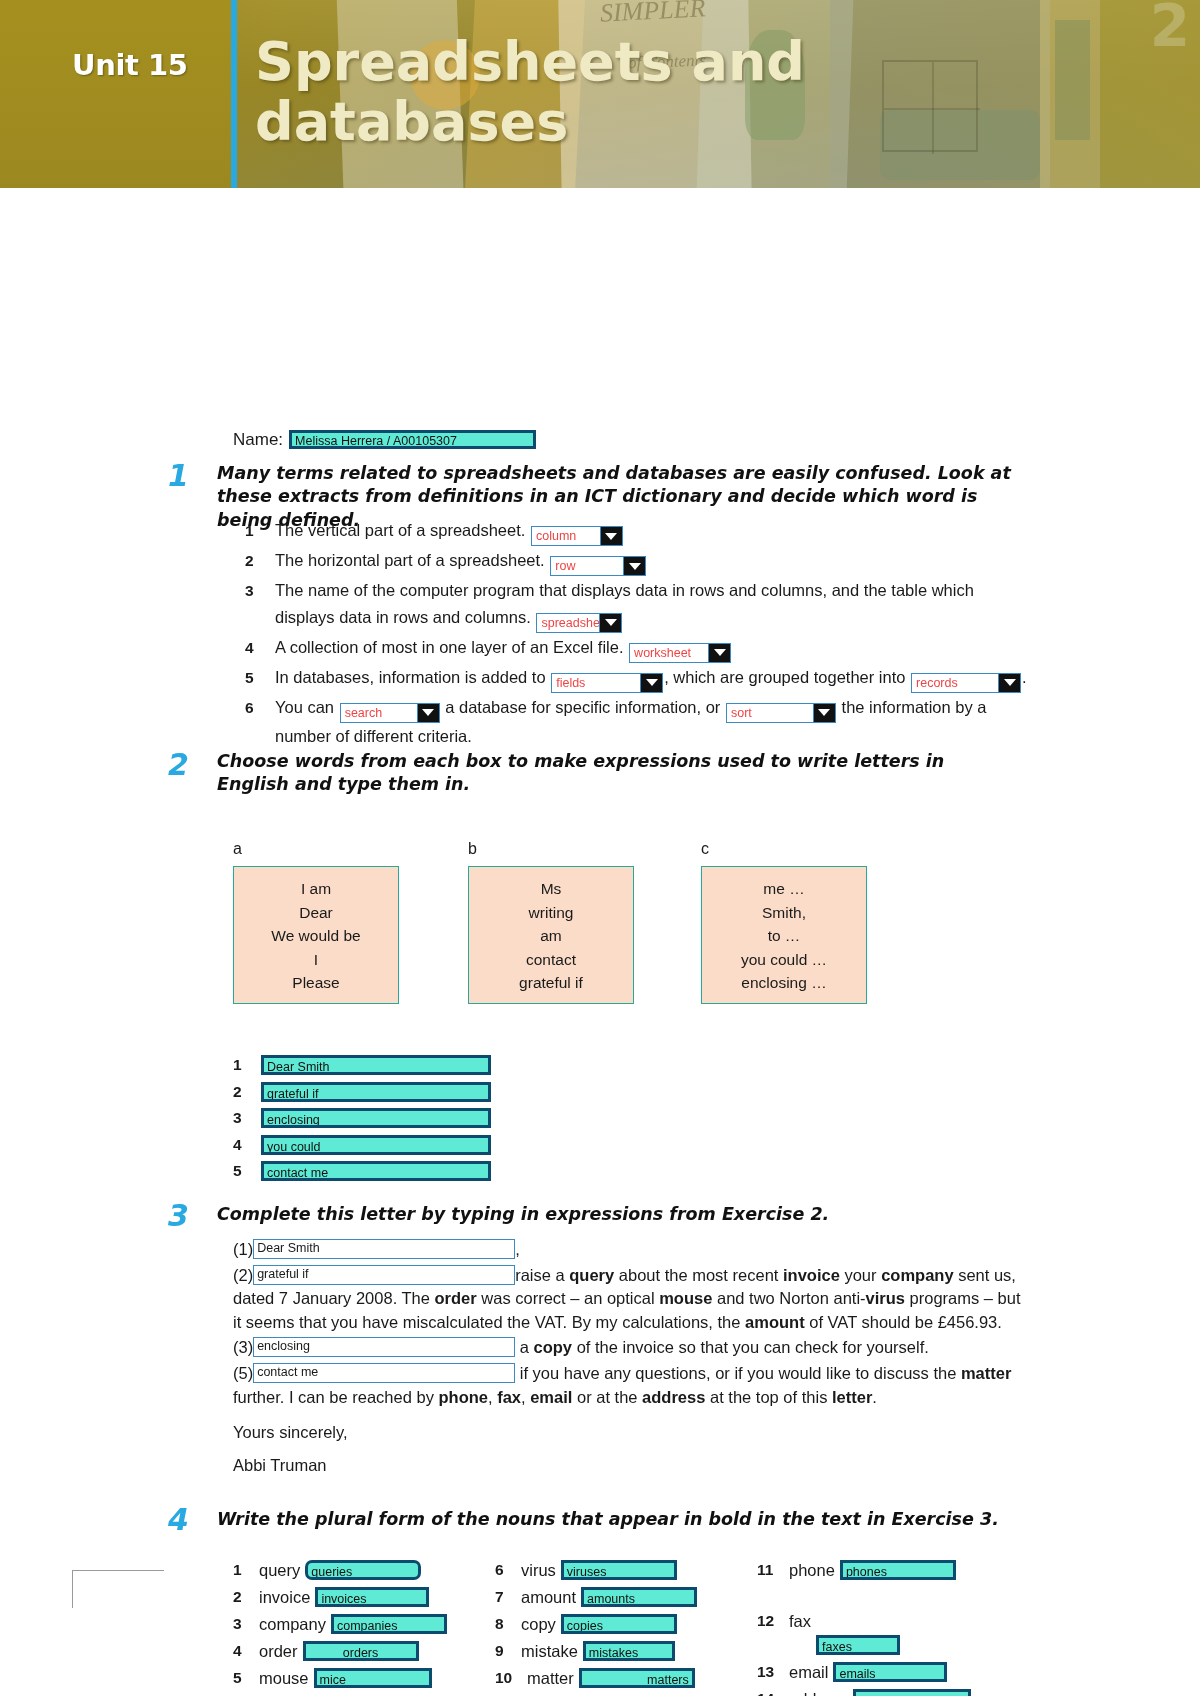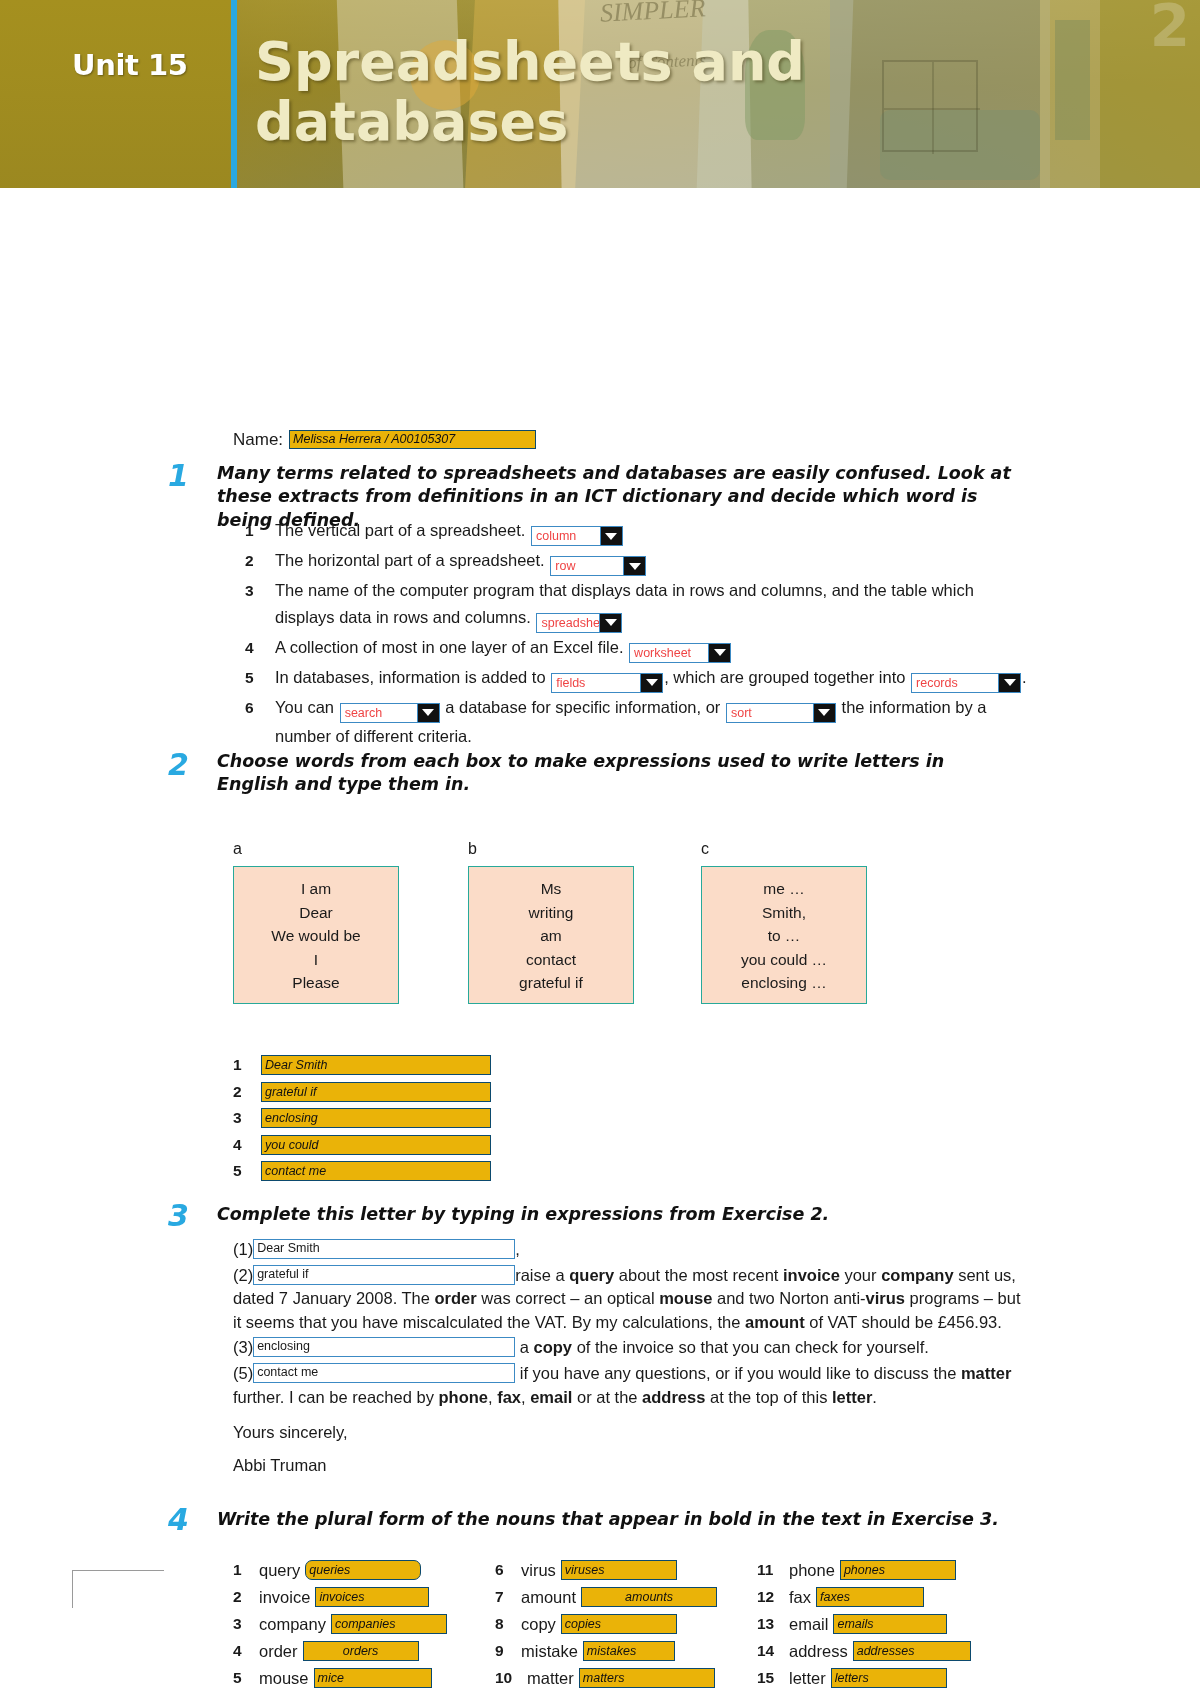--- a/index.html
+++ b/index.html
@@ -80,33 +80,32 @@
 
   
   .page{ position:relative; padding:0; }
 
   .name-row{
     position:absolute; left:233px; top:240px;
     display:flex; gap:6px;
     font-size:17px; color:#1a1a1a;
   }
   .field{
-    border:1px solid #0c4a6e;
-    background:#eab308;
+    border:3px solid #0c4a6e;
+    background:#5eead4;
     height:19px;
     font-family:"Liberation Sans", sans-serif;
     font-size:12.5px;
     line-height:17px;
     padding:0 3px;
     color:#111;
     white-space:nowrap;
     overflow:hidden;
     display:inline-block;
     vertical-align:middle;
-    font-style:italic;
   }
   .field.w-name{ width:247px; }
 
   .exnum{
     position:absolute;
     font-family:"DejaVu Sans", sans-serif;
     font-weight:bold;
     font-style:italic;
     font-size:30px;
     color:#29a9e1;
@@ -464,49 +463,49 @@
 
     <div class="pcol" style="left:262px; width:260px;">
       <div class="prow">
         <span class="pn">6</span>
         <span class="pw">virus</span>
         <span class="field" style="width:116px;">viruses</span>
       </div>
       <div class="prow">
         <span class="pn">7</span>
         <span class="pw">amount</span>
-        <span class="field" style="width:136px;text-align:center;">amounts</span>
+        <span class="field" style="width:116px;">amounts</span>
       </div>
       <div class="prow">
         <span class="pn">8</span>
         <span class="pw">copy</span>
         <span class="field" style="width:116px;">copies</span>
       </div>
       <div class="prow">
         <span class="pn">9</span>
         <span class="pw">mistake</span>
         <span class="field" style="width:92px;">mistakes</span>
       </div>
       <div class="prow">
         <span class="pn wide">10</span>
         <span class="pw">matter</span>
-        <span class="field" style="width:136px;">matters</span>
+        <span class="field" style="width:116px;text-align:right;">matters</span>
       </div>
     </div>
 
     <div class="pcol" style="left:524px; width:270px;">
       <div class="prow">
         <span class="pn wide">11</span>
         <span class="pw">phone</span>
         <span class="field" style="width:116px;">phones</span>
       </div>
       <div class="prow">
         <span class="pn wide">12</span>
         <span class="pw">fax</span>
-        <span class="field" style="width:108px;">faxes</span>
+        <span class="field" style="width:84px;margin-top:48px;">faxes</span>
       </div>
       <div class="prow">
         <span class="pn wide">13</span>
         <span class="pw">email</span>
         <span class="field" style="width:114px;">emails</span>
       </div>
       <div class="prow">
         <span class="pn wide">14</span>
         <span class="pw">address</span>
         <span class="field" style="width:118px;">addresses</span>

